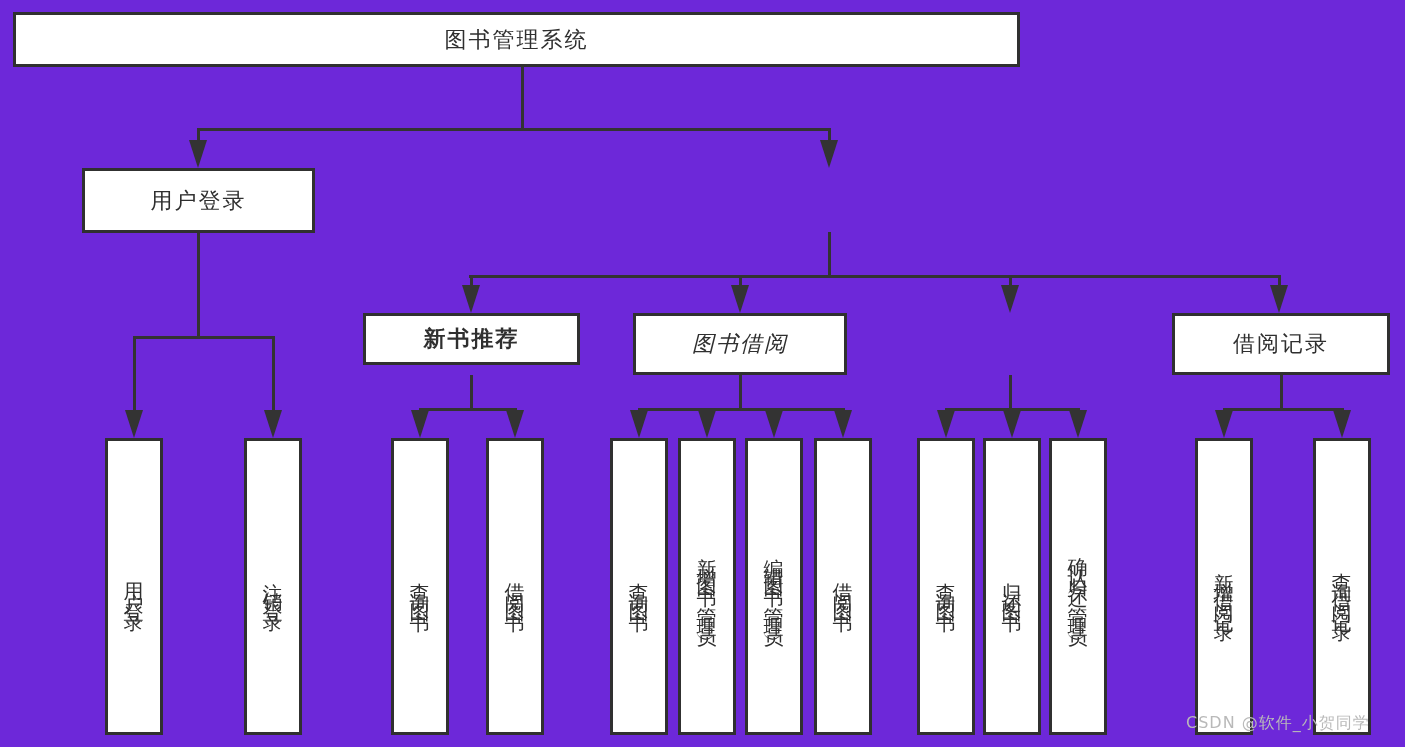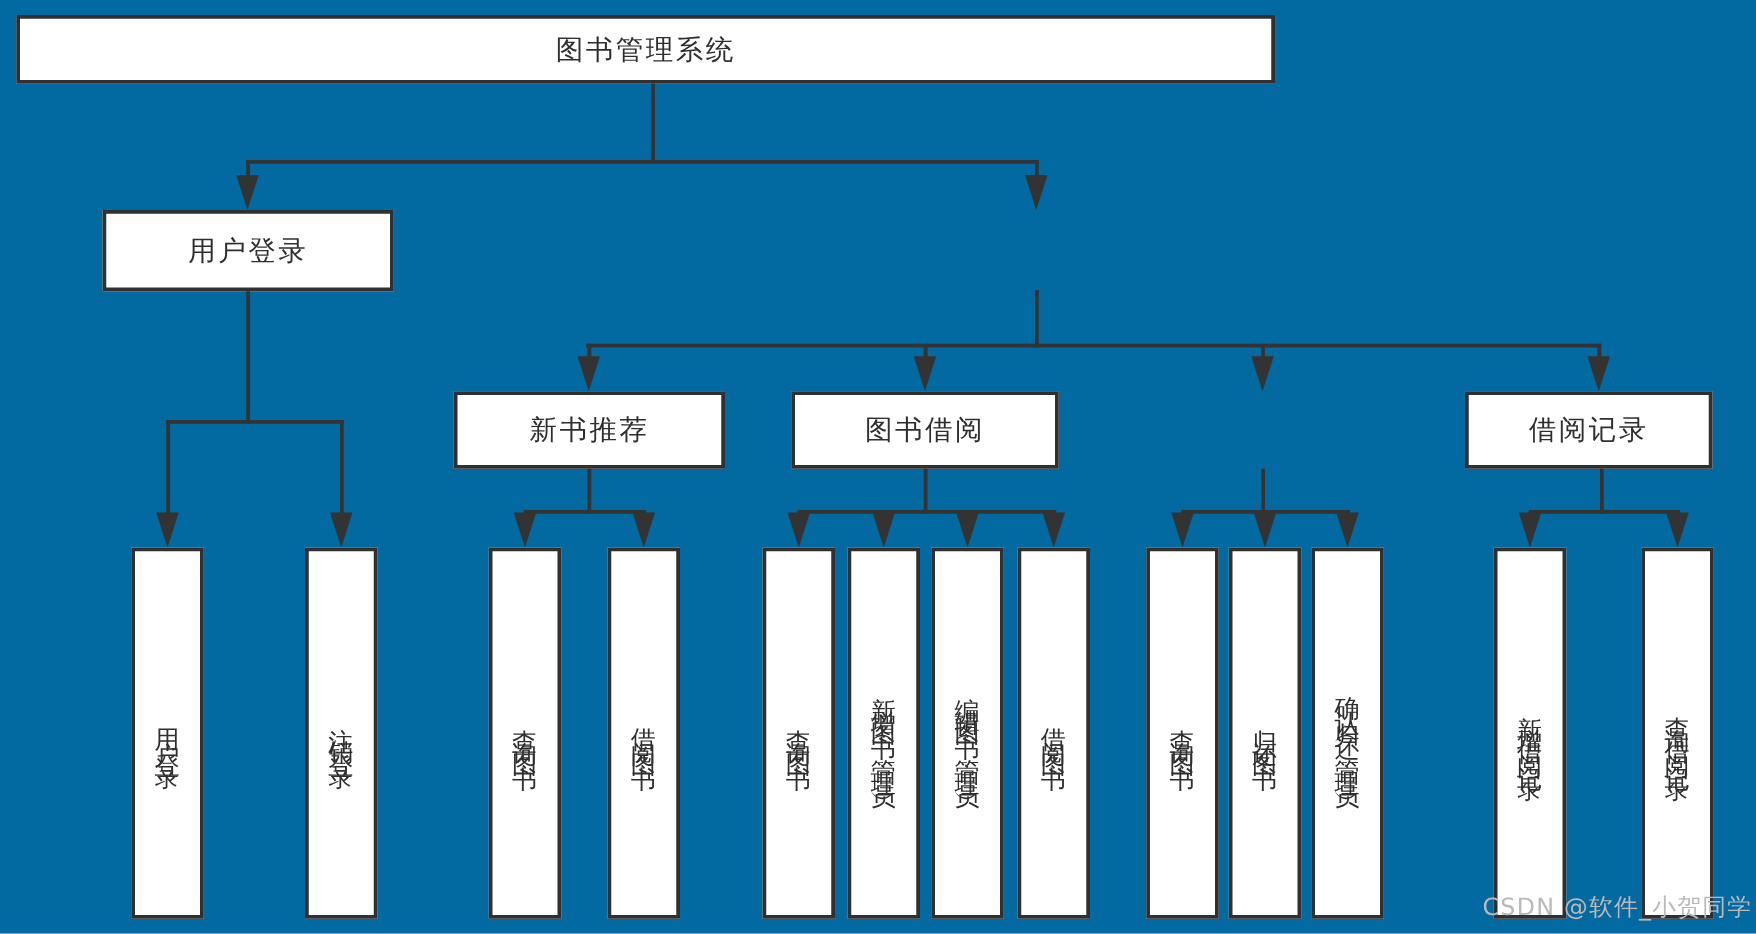--- a/index.html
+++ b/index.html
@@ -1,37 +1,37 @@
 <!DOCTYPE html>
 <html><head>
 <meta charset="utf-8">
 <style>
   html,body { margin:0; padding:0; background:#ffffff; }
   .canvas {
-    position:relative; width:1405px; height:747px; background:#0369a1;
+    position:relative; width:1405px; height:747px; background:#6d28d9;
     font-family:"DejaVu Sans", sans-serif; color:#2f2f2f; overflow:hidden;
   }
   .box {
     position:absolute; background:#ffffff; border:3px solid #303030;
     box-sizing:border-box; display:flex; align-items:center; justify-content:center;
     font-size:22px; letter-spacing:2px; white-space:nowrap;
   }
   .vbox {
     writing-mode:vertical-rl; text-orientation:mixed;
     font-size:20px; letter-spacing:10px; line-height:1.0; white-space:normal;
   }
   .vline, .hline { position:absolute; background:#333333; }
   .arrow {
     position:absolute; width:0; height:0;
     border-left:9px solid transparent; border-right:9px solid transparent;
     border-top:28px solid #333333;
   }
   .watermark {
     position:absolute; left:1186px; top:713px; z-index:5;
-    font-size:19px; color:#b9b9b9; letter-spacing:1px; white-space:nowrap;
+    font-size:16px; color:#b9b9b9; letter-spacing:1px; white-space:nowrap;
   }
 </style>
 </head>
 <body>
 
 <div class="canvas">
 
   <div class="box" style="left:13px; top:12px; width:1007px; height:55px;">图书管理系统</div>
 
   <div class="vline" style="left:521px; top:67px; width:3px; height:63px;"></div>
@@ -54,23 +54,23 @@
   <div class="hline" style="left:469px; top:275px; width:812px; height:3px;"></div>
   <div class="vline" style="left:470px; top:275px; width:3px; height:14px;"></div>
   <div class="vline" style="left:739px; top:275px; width:3px; height:14px;"></div>
   <div class="vline" style="left:1009px; top:275px; width:3px; height:14px;"></div>
   <div class="vline" style="left:1278px; top:275px; width:3px; height:14px;"></div>
   <div class="arrow" style="left:462px; top:285px;"></div>
   <div class="arrow" style="left:731px; top:285px;"></div>
   <div class="arrow" style="left:1001px; top:285px;"></div>
   <div class="arrow" style="left:1270px; top:285px;"></div>
 
-  <div class="box" style="left:363px; top:313px; width:217px; height:62px;">新书推荐</div>
-  <div class="box" style="left:633px; top:313px; width:214px; height:62px;">图书借阅</div>
-  <div class="box" style="left:1172px; top:313px; width:198px; height:62px;">借阅记录</div>
+  <div class="box" style="left:363px; top:313px; width:217px; height:52px;font-weight:bold;">新书推荐</div>
+  <div class="box" style="left:633px; top:313px; width:214px; height:62px;font-style:italic;">图书借阅</div>
+  <div class="box" style="left:1172px; top:313px; width:218px; height:62px;">借阅记录</div>
 
   <div class="vline" style="left:470px; top:375px; width:3px; height:36px;"></div>
   <div class="hline" style="left:419px; top:408px; width:98px; height:3px;"></div>
   <div class="arrow" style="left:411px; top:410px;"></div>
   <div class="arrow" style="left:506px; top:410px;"></div>
 
   <div class="vline" style="left:739px; top:375px; width:3px; height:36px;"></div>
   <div class="hline" style="left:638px; top:408px; width:207px; height:3px;"></div>
   <div class="arrow" style="left:630px; top:410px;"></div>
   <div class="arrow" style="left:698px; top:410px;"></div>

